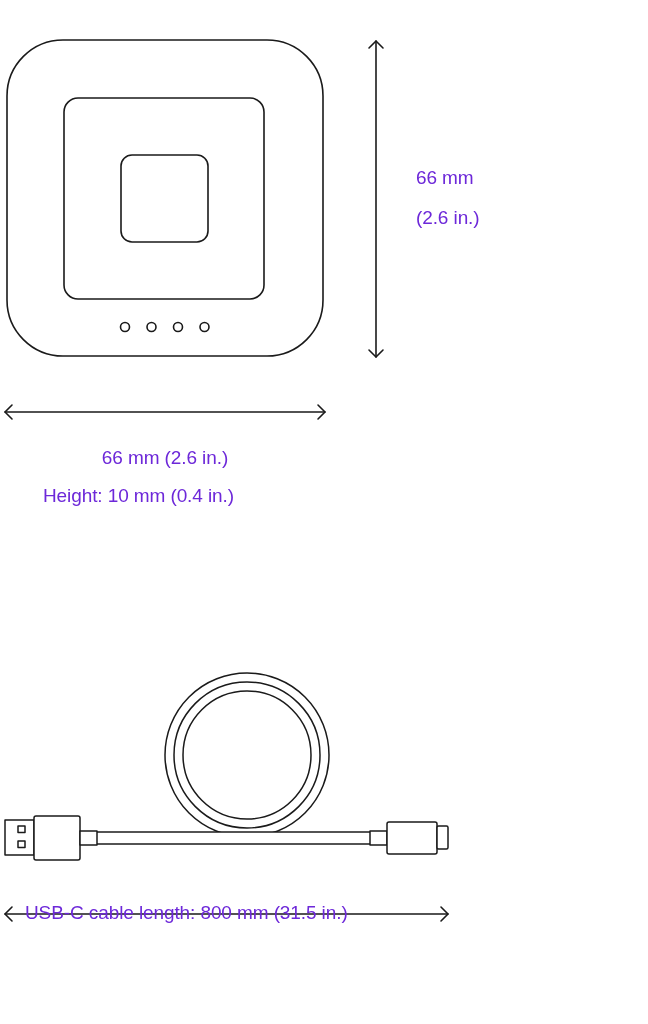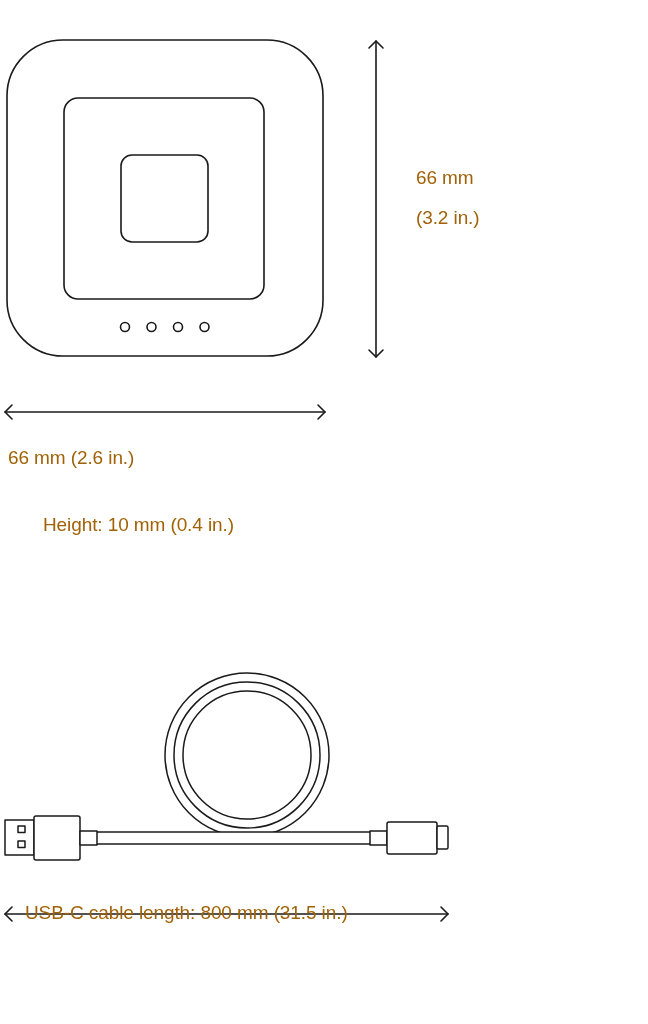--- a/index.html
+++ b/index.html
@@ -17,28 +17,28 @@
     }
     .canvas {
       position: absolute;
       left: 0; top: 0;
       width: 648px; height: 1024px;
     }
     .label {
       position: absolute;
       font-size: 19px;
       line-height: 24px;
-      color: #a16207;
+      color: #6d28d9;
       white-space: nowrap;
       letter-spacing: -0.1px;
     }
     .lbl-v1 { left: 416px; top: 166px; }
     .lbl-v2 { left: 416px; top: 206px; }
-    .lbl-w  { left: 8px; width: 330px; top: 446px; }
-    .lbl-h  { left: 43px; top: 513px; }
+    .lbl-w  { left: 0; width: 330px; text-align: center; top: 446px; }
+    .lbl-h  { left: 43px; top: 484px; }
     .lbl-c  { left: 25px; top: 901px; }
   </style>
 </head>
 <body>
 
 <svg class="canvas" width="648" height="1024" viewBox="0 0 648 1024" xmlns="http://www.w3.org/2000/svg">
   <defs></defs>
 
   <g fill="none" stroke="#1a1a1a" stroke-width="1.6">
     <rect x="7" y="40" width="316" height="316" rx="56" ry="56"></rect>
@@ -95,16 +95,16 @@
   </g>
 
   <g fill="none" stroke="#1a1a1a" stroke-width="1.6" stroke-linecap="round" stroke-linejoin="round">
     <line x1="5" y1="914" x2="448" y2="914"></line>
     <polyline points="12,907 5,914 12,921"></polyline>
     <polyline points="441,907 448,914 441,921"></polyline>
   </g>
 </svg>
 
 <div class="label lbl-v1">66 mm</div>
-<div class="label lbl-v2">(3.2 in.)</div>
+<div class="label lbl-v2">(2.6 in.)</div>
 <div class="label lbl-w">66 mm (2.6 in.)</div>
 <div class="label lbl-h">Height: 10 mm (0.4 in.)</div>
 <div class="label lbl-c">USB-C cable length: 800 mm (31.5 in.)</div>
 
 </body></html>

